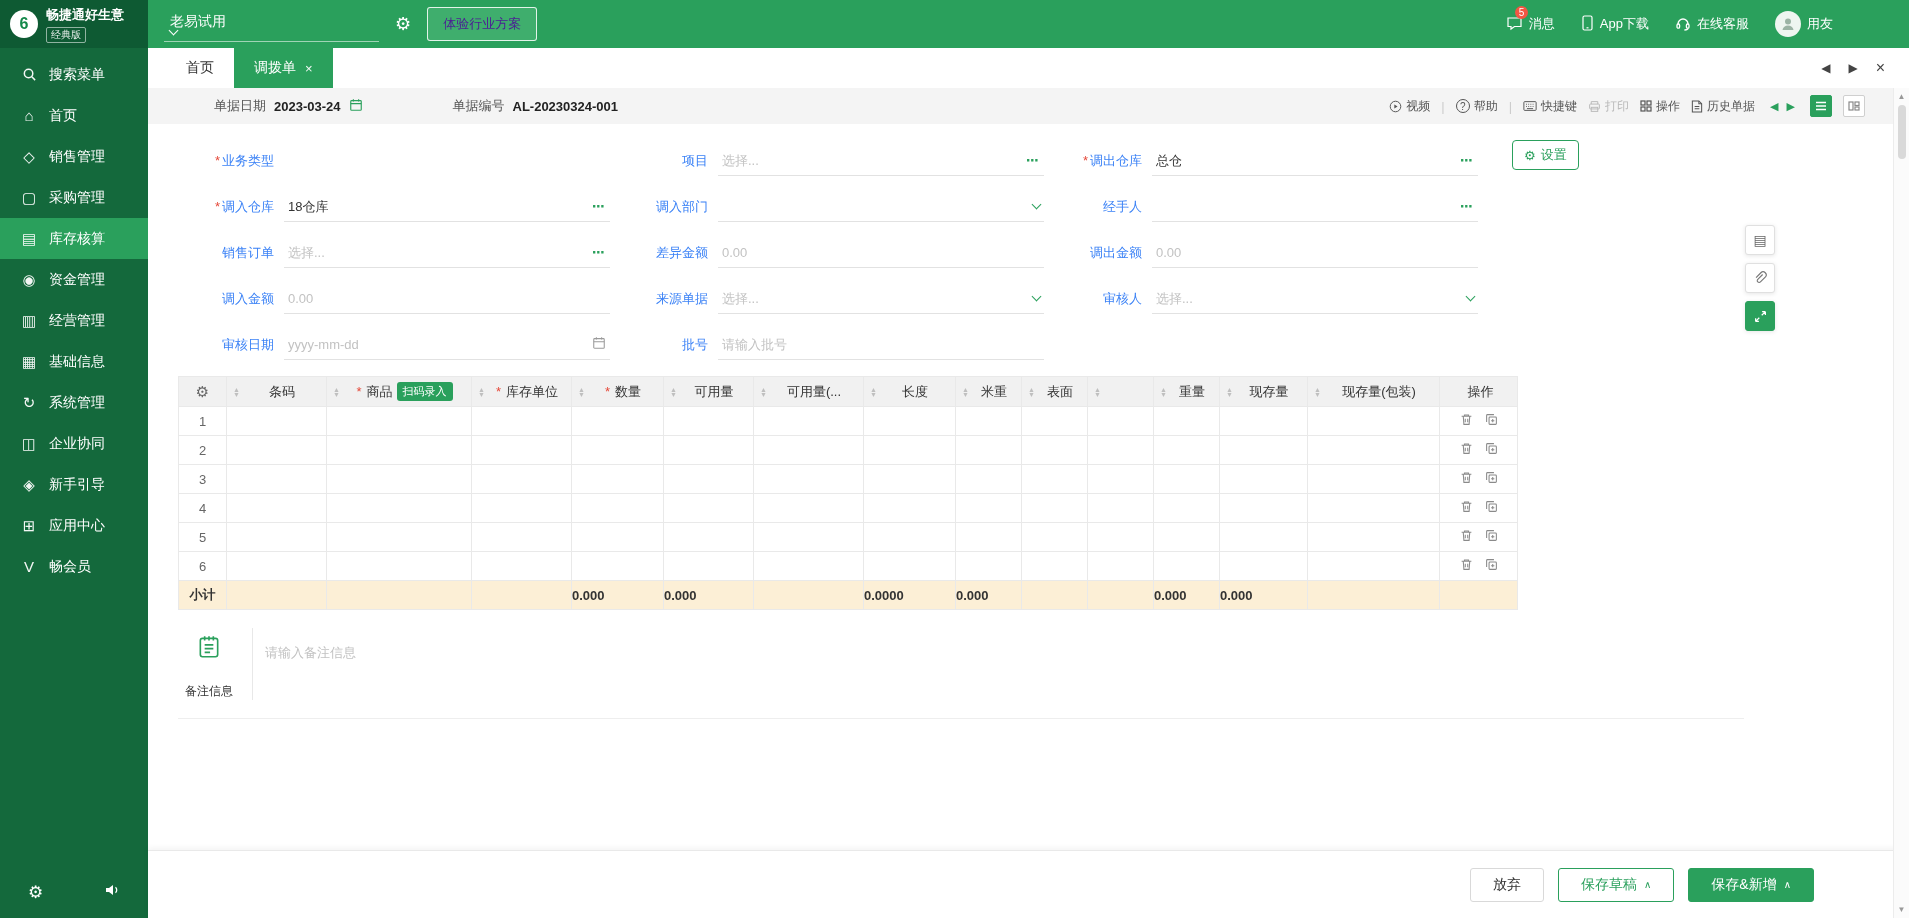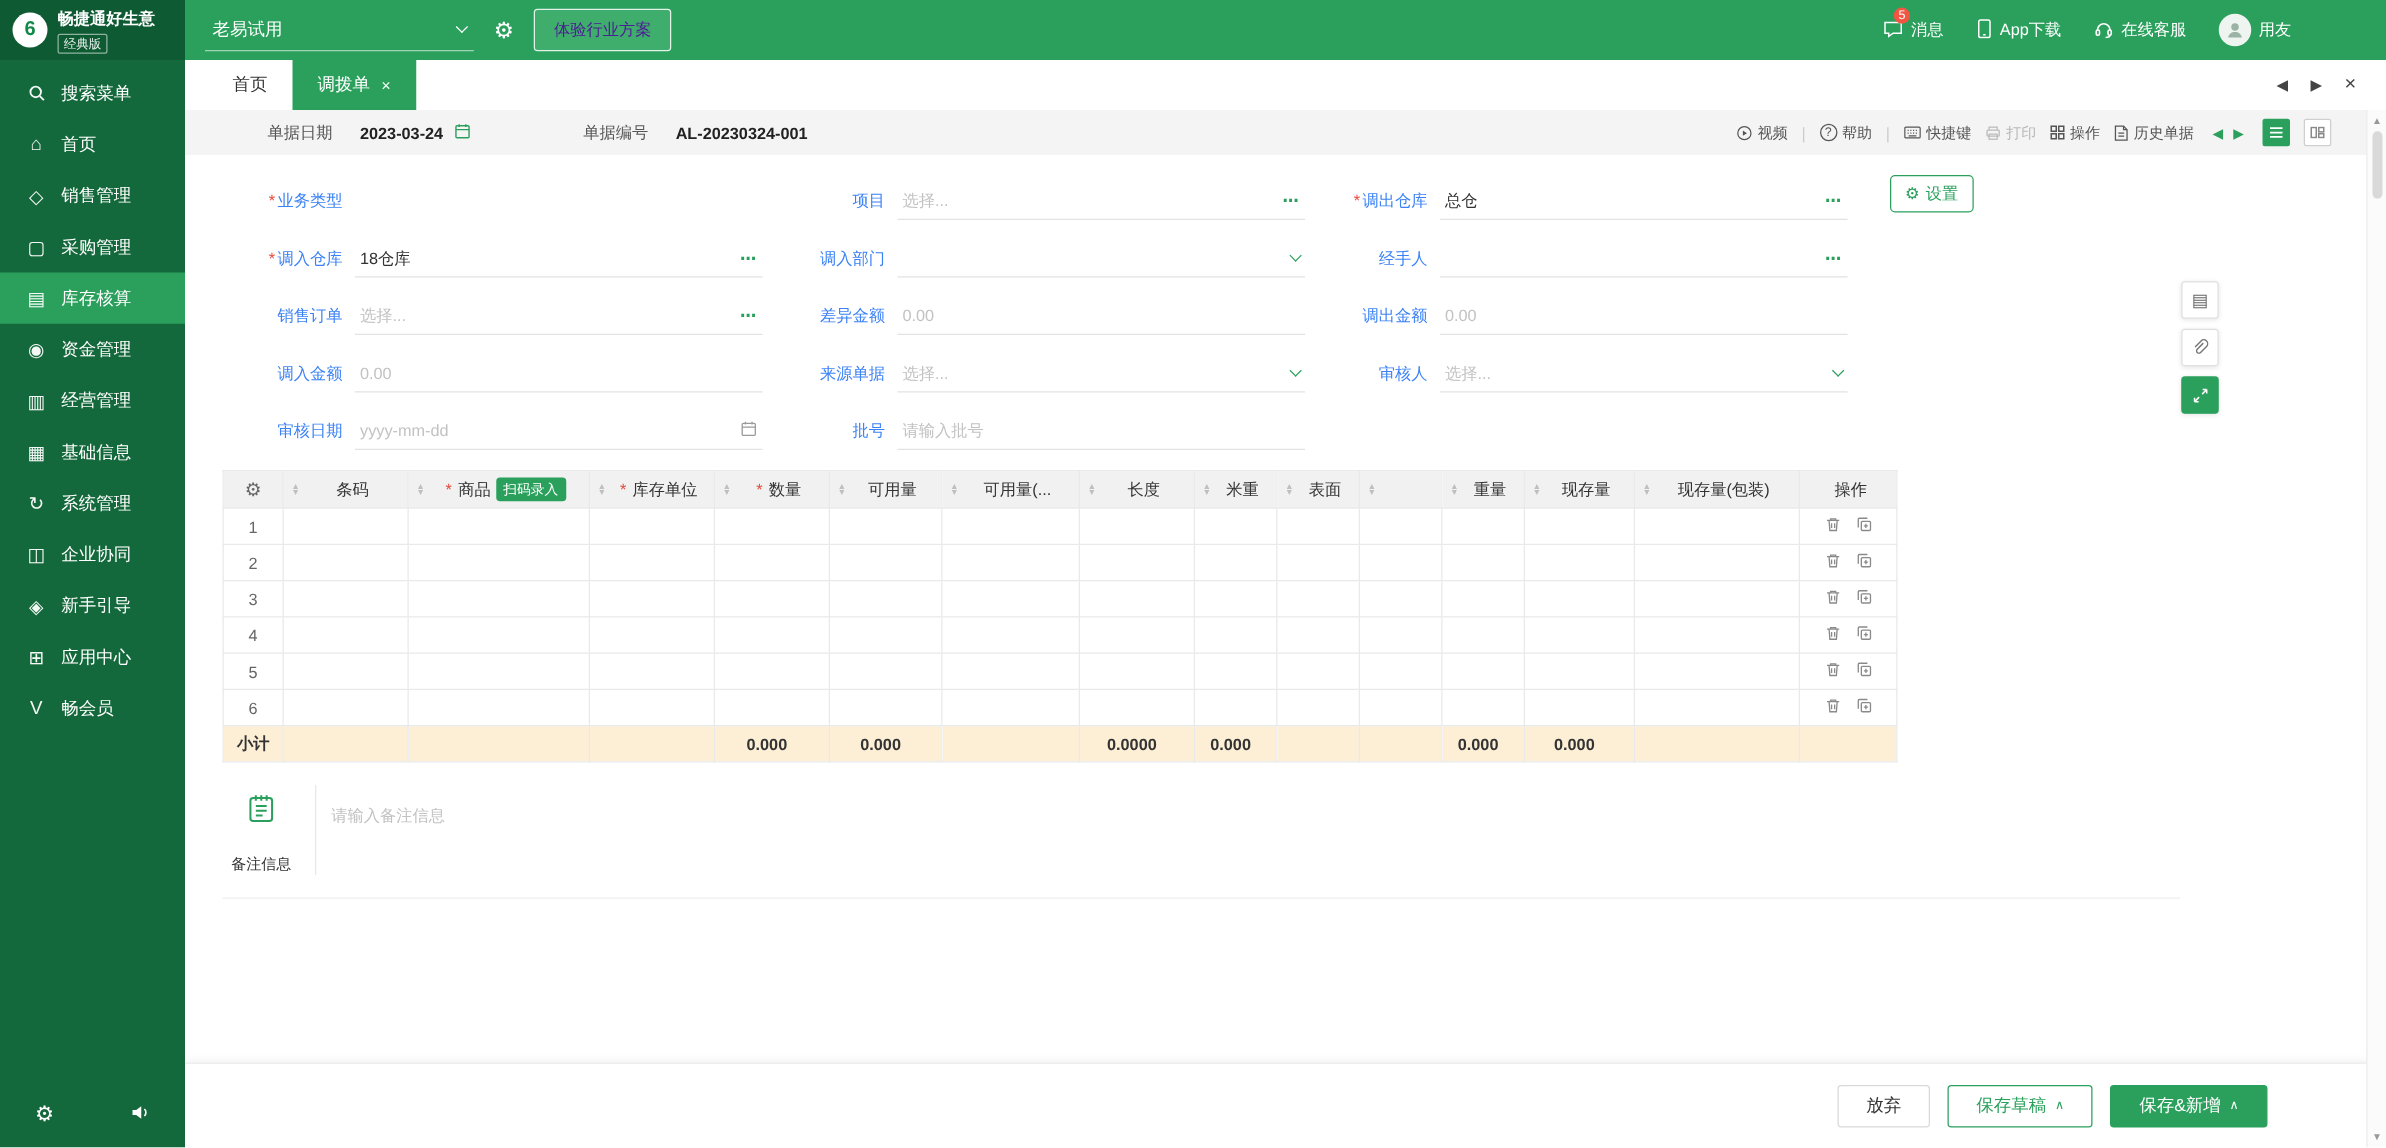--- a/index.html
+++ b/index.html
@@ -17,42 +17,42 @@
   .menu-item { height:41px; display:flex; align-items:center; gap:11px; padding-left:20px; font-size:14px; cursor:pointer; white-space:nowrap; }
   .menu-item.active { background:#2aa05c; }
   .menu-icon { width:18px; text-align:center; font-size:15px; opacity:.95; display:inline-flex; justify-content:center; }
   .sidebar-bottom { height:52px; display:flex; align-items:center; justify-content:space-between; padding:0 28px; font-size:17px; }
 
   
   .main { flex:1; min-width:0; display:flex; flex-direction:column; position:relative; background:#fff; }
 
   
   .topbar { height:48px; background:#2aa05c; color:#fff; display:flex; align-items:center; gap:16px; padding:0 16px; flex-shrink:0; }
-  .account { width:215px; display:flex; align-items:center; justify-content:space-between; border-bottom:1px solid rgba(255,255,255,.55); padding:7px 6px; font-size:14px; cursor:pointer; }
+  .account { width:215px; display:flex; align-items:flex-start; justify-content:space-between; border-bottom:1px solid rgba(255,255,255,.55); padding:7px 6px; font-size:14px; cursor:pointer;flex-direction:column; }
   .chev { width:7px; height:7px; border-right:1.6px solid #2aa05c; border-bottom:1.6px solid #2aa05c; transform:rotate(45deg); display:inline-block; margin-top:-4px; }
   .chev.white { border-color:#fff; }
   .tb-gear { font-size:18px; cursor:pointer; }
   .industry-btn { background:#3fae6d; border:1px solid rgba(255,255,255,.85); color:#4c1d95; font-size:13px; padding:7px 15px; border-radius:3px; cursor:pointer; }
   .topbar-right { margin-left:auto; display:flex; align-items:center; gap:26px; font-size:13px; padding-right:60px; }
   .tb-item { display:flex; align-items:center; gap:6px; position:relative; cursor:pointer; white-space:nowrap; }
   .badge { position:absolute; top:-9px; left:9px; background:#f25643; color:#fff; border-radius:8px; font-size:10px; line-height:13px; padding:0 4px; }
   .avatar { width:26px; height:26px; border-radius:50%; background:#eef5f0; display:inline-flex; align-items:center; justify-content:center; }
 
   
   .tabbar { height:40px; background:#fff; display:flex; align-items:stretch; padding-left:18px; position:relative; flex-shrink:0; }
   .tab { display:flex; align-items:center; padding:0 20px; font-size:14px; color:#333; cursor:pointer; gap:9px; }
   .tab.active { background:#2aa05c; color:#fff; }
   .tab-close { font-size:13px; opacity:.95; cursor:pointer; }
   .tabbar-controls { position:absolute; right:24px; top:0; height:40px; display:flex; align-items:center; gap:18px; color:#444; font-size:12px; }
   .tabbar-controls .tab-x { font-size:16px; }
 
   
   .docbar { height:36px; background:#f4f4f4; display:flex; align-items:center; gap:8px; padding:0 18px; font-size:13px; color:#555; flex-shrink:0; }
   .db-label { color:#555;margin-left:48px; }
-  .db-value { color:#222; font-weight:bold; cursor:pointer;margin-left:14px; }
+  .db-value { color:#222; font-weight:bold; cursor:pointer; }
   .db-gap { width:26px; }
   .docbar-right { margin-left:auto; display:flex; align-items:center; gap:11px; padding-right:26px; }
   .doc-action { display:flex; align-items:center; gap:4px; font-size:12px; color:#555; cursor:pointer; white-space:nowrap; }
   .doc-action i { font-style:normal; }
   .doc-action.disabled { color:#b9b9b9; }
   .sep { color:#ccc; }
   .circ-icon { width:14px; height:14px; border:1px solid #555; border-radius:50%; font-size:10px; display:inline-flex; align-items:center; justify-content:center; }
   .nav-arrows { display:flex; gap:8px; color:#2aa05c; font-size:11px; margin:0 4px; }
   .view-toggle { width:22px; height:22px; background:#2aa05c; border:1px solid #2aa05c; border-radius:2px; display:inline-flex; align-items:center; justify-content:center; cursor:pointer; }
   .view-toggle.inactive { background:#fff; border-color:#cfcfcf; }
@@ -79,21 +79,21 @@
   .sort i { font-style:normal; font-size:7px; color:#bfbfbf; }
   .star { color:#e5493a; margin-right:1px; }
   .scan-btn { background:#2aa05c; color:#fff; border-radius:3px; font-size:11px; padding:2px 6px; cursor:pointer; }
   .gearglyph { color:#666; font-size:15px; cursor:pointer; }
   .grid-table tbody td { height:29px; background:#fff; }
   .rowno { text-align:center; color:#666; }
   .action-cell { text-align:center; }
   .action-cell span { margin:0 6px; cursor:pointer; display:inline-block; }
   .subtotal-row td { background:#fcefd6 !important; height:33px; font-weight:bold; color:#333; }
   .subtotal-label { text-align:center; }
-  .subtotal-val { text-align:center; padding-right:8px; }
+  .subtotal-val { text-align:left; padding-right:8px; }
 
   
   .remarks { display:flex; align-items:stretch; margin-top:18px; padding-bottom:18px; border-bottom:1px solid #eee; width:1566px; }
   .remarks-left { width:62px; display:flex; flex-direction:column; align-items:center; gap:20px; padding-top:6px; font-size:12px; color:#333; }
   .remarks-divider { width:1px; background:#e8e8e8; margin:0 12px; }
   .remarks-input { flex:1; padding-top:16px; font-size:13px; cursor:text; }
 
   
   .footer { height:68px; border-top:1px solid #e9e9e9; background:#fff; display:flex; align-items:center; justify-content:flex-end; gap:14px; padding-right:95px; box-shadow:0 -2px 6px rgba(0,0,0,.05); flex-shrink:0; }
   .btn { height:34px; padding:0 22px; border-radius:3px; font-size:14px; display:inline-flex; align-items:center; gap:7px; background:#fff; border:1px solid #d9d9d9; color:#333; cursor:pointer; font-family:inherit; }

